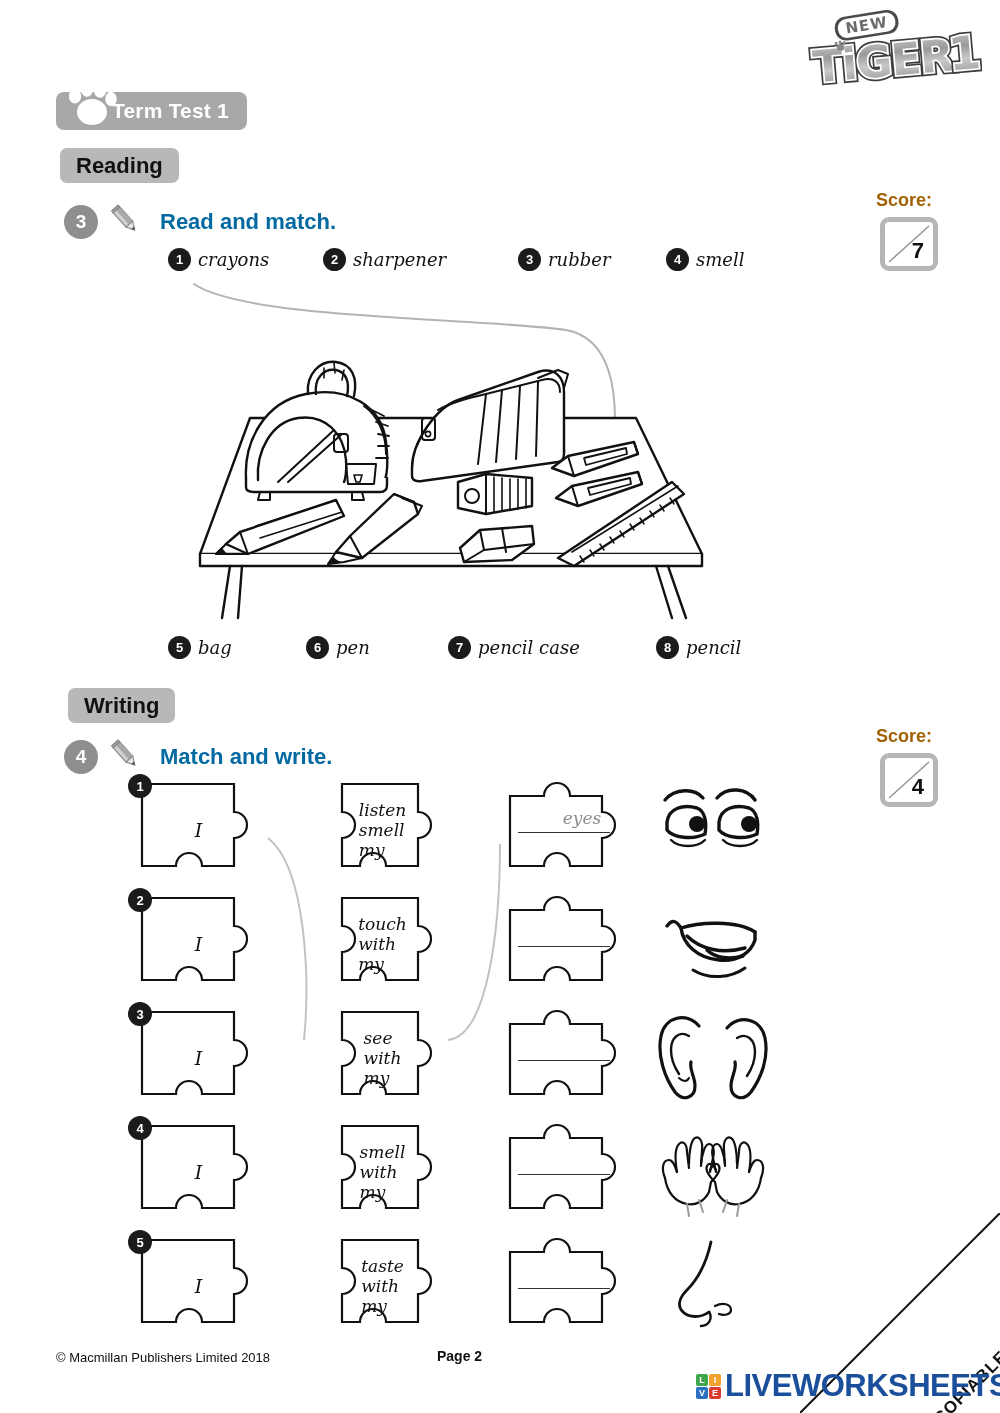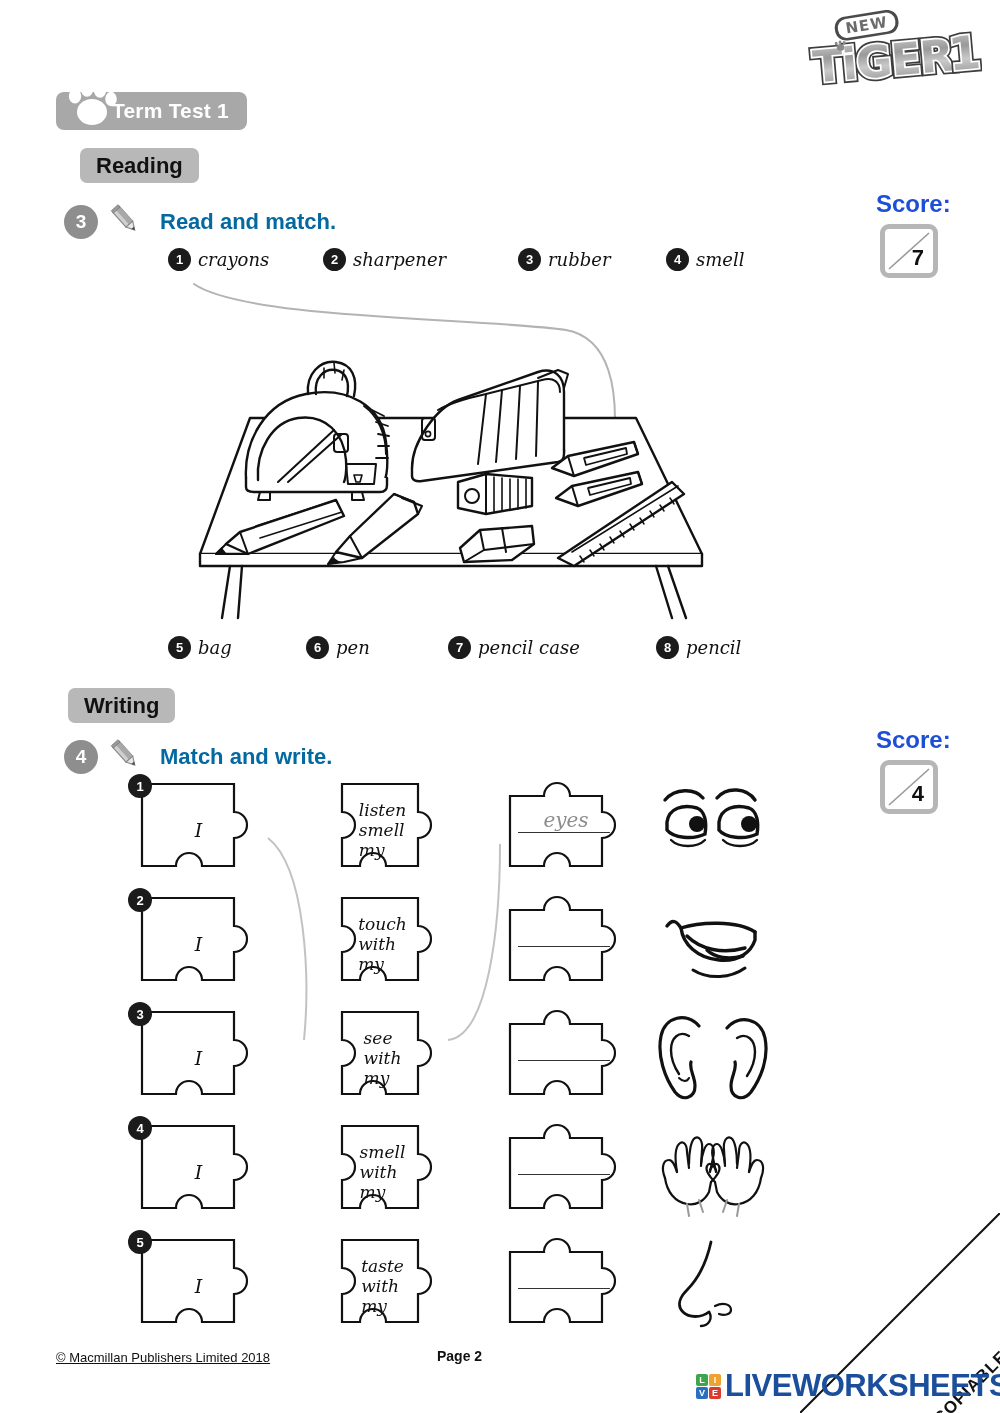--- a/index.html
+++ b/index.html
@@ -26,39 +26,39 @@
     display:flex; align-items:center; padding:0 18px 0 56px;
     color:#fff; font-weight:bold; font-size:21px; letter-spacing:.2px;
   }
   .paw { position:absolute; left:8px; top:-16px; width:56px; height:54px; }
 
   .section-pill {
     position:absolute; background:#b8b8b8; border-radius:7px;
     height:35px; display:flex; align-items:center; padding:0 16px;
     font-weight:bold; font-size:22px; color:#111;
   }
-  #pill-reading { left:80px; top:148px; }
+  #pill-reading { left:60px; top:148px; }
   #pill-writing { left:68px; top:688px; }
 
   
   .task { position:absolute; display:flex; align-items:center; gap:10px; }
   #task3 { left:64px; top:203px; }
   #task4 { left:64px; top:738px; }
   .task-num {
     width:34px; height:34px; border-radius:50%; background:#8e8e8e;
     color:#fff; font-weight:bold; font-size:19px;
     display:flex; align-items:center; justify-content:center;
   }
   .task-title { font-weight:bold; font-size:22px; color:#0369a1; margin-left:8px;}
 
   
   .score { position:absolute; text-align:left; }
   #score1 { left:876px; top:190px; }
   #score2 { left:876px; top:726px; }
-  .score-label { font-weight:bold; font-size:24px; color:#1d4ed8; margin-bottom:6px;}
+  .score-label { font-weight:bold; font-size:18px; color:#a16207; margin-bottom:6px;}
   .score-box {
     width:58px; height:54px; border:5px solid #b6b6b6; border-radius:9px;
     position:relative; background:#fff; margin-left:4px;
   }
   .score-slash { position:absolute; inset:0; }
   .score-val {
     position:absolute; right:9px; bottom:2px;
     font-weight:bold; font-size:22px; color:#111;
   }
 
@@ -100,27 +100,27 @@
     display:flex; flex-direction:column; align-items:center; justify-content:center;
     font-family:"DejaVu Serif", serif; font-style:italic;
     font-size:17px; color:#111; line-height:1.18; pointer-events:none;
   }
   .pI { font-size:19px; }
   .ansline {
     position:absolute; left:14px; top:54px; width:92px;
     border-bottom:1.3px solid #333;
   }
   .answord {
-    position:absolute; left:22px; top:30px; width:80px; text-align:center;
+    position:absolute; left:38px; top:30px; width:80px; text-align:center;
     font-family:"DejaVu Serif", serif; font-style:italic;
-    font-size:20px; color:#8d8d8d;
-  }
-
-  
-  .copyright { position:absolute; left:56px; top:1350px; font-size:13px; color:#111;text-decoration:underline; }
+    font-size:17px; color:#8d8d8d;
+  }
+
+  
+  .copyright { position:absolute; left:56px; top:1350px; font-size:13px; color:#111; }
   .pagenum { position:absolute; left:437px; top:1348px; font-size:14px; font-weight:bold; color:#111; }
 
   .photocopiable {
     position:absolute; right:-12px; bottom:52px;
     transform: rotate(-45deg); transform-origin: right bottom;
     font-size:17px; font-weight:bold; letter-spacing:1px; color:#111;
   }
   .diag-line { position:absolute; right:0; bottom:0; width:200px; height:200px; }
 
   .lw-logo { position:absolute; left:696px; top:1368px; display:flex; align-items:center; gap:4px; }

